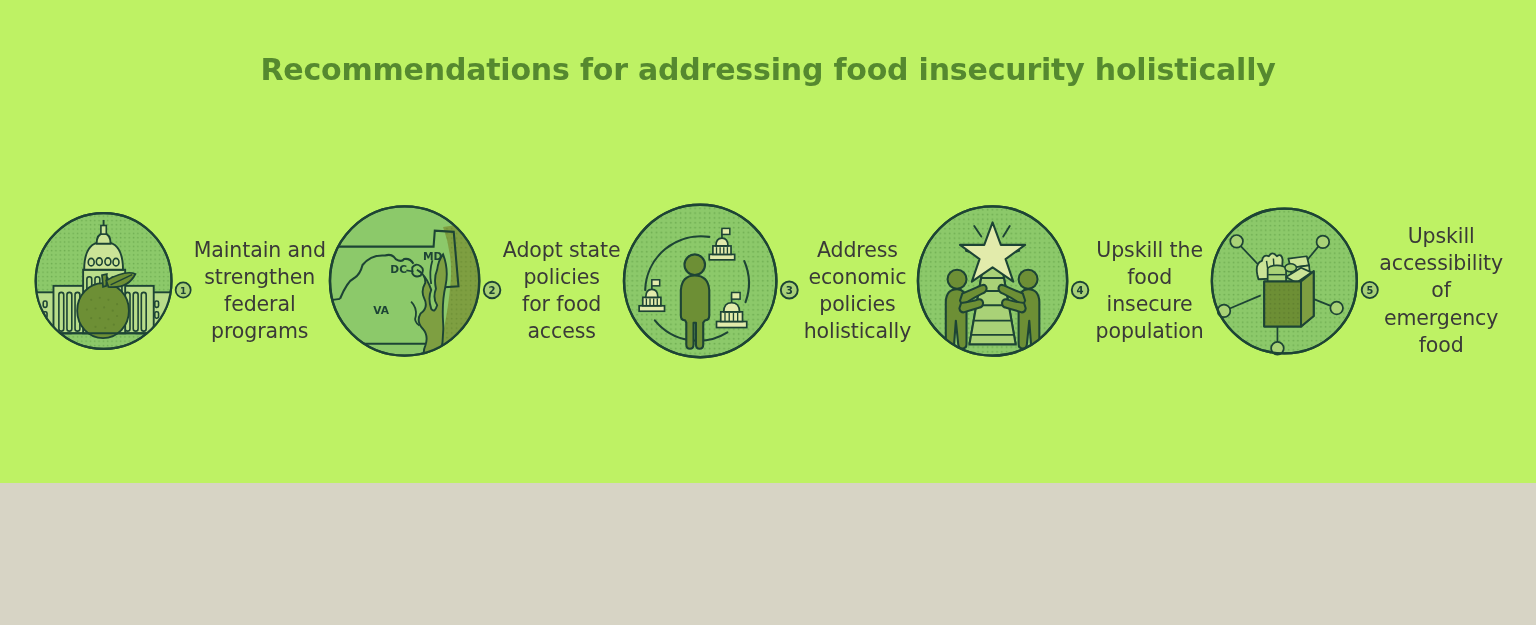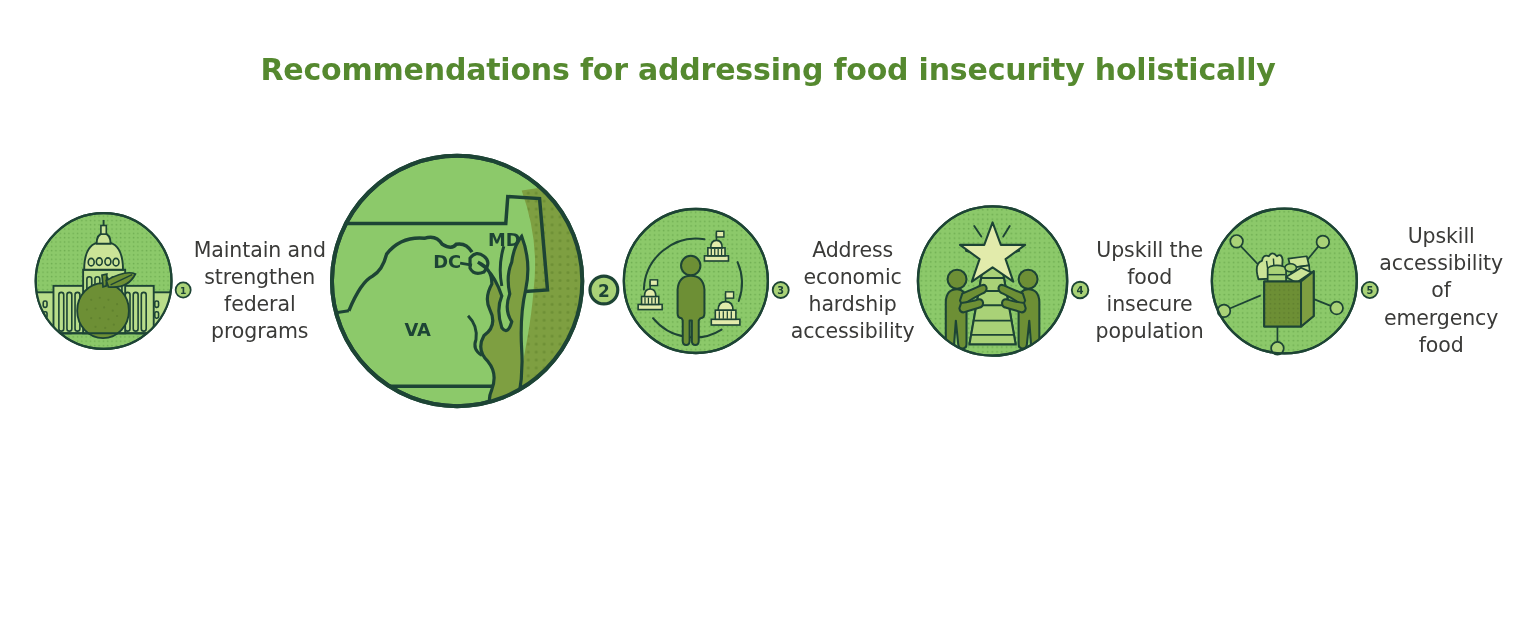--- a/index.html
+++ b/index.html
@@ -9,22 +9,22 @@
   body {
     width: 1536px;
     height: 625px;
     background: #d7d4c5;
     font-family: "Liberation Sans", sans-serif;
     overflow: hidden;
   }
   #infographic {
     position: relative;
     width: 1536px;
-    height: 625px;
-    background: #ffffff;
+    height: 483px;
+    background: #bef264;
   }
   .title {
     position: absolute;
     top: 52px;
     left: 0;
     width: 1536px;
     text-align: center;
     font-family: "DejaVu Sans", sans-serif;
     font-size: 30px;
     font-weight: bold;
@@ -200,20 +200,22 @@
           <text x="107" y="118" font-family="DejaVu Sans, sans-serif" font-size="18" font-weight="bold" fill="#1d4435">DC</text>
           <line x1="134" y1="113" x2="146" y2="115" stroke="#1d4435" stroke-width="2.8"></line>
           <text x="78" y="186" font-family="DejaVu Sans, sans-serif" font-size="18" font-weight="bold" fill="#1d4435">VA</text>
         </g>
         <circle cx="131" cy="131" r="126" fill="none" stroke="#1d4435" stroke-width="4"></circle>
       </svg>
       <svg class="badge" viewBox="0 0 34 34">
         <circle cx="17" cy="17" r="14" fill="#a9d277" stroke="#1d4435" stroke-width="3.2"></circle>
         <text x="17" y="24" text-anchor="middle" font-family="DejaVu Sans, sans-serif" font-size="17" font-weight="bold" fill="#1d4435">2</text>
       </svg>
+      <div class="caption">Adopt state policies
+for food access</div>
     </div>
 
     <div class="card">
       <svg class="circle-wrap" viewBox="0 0 262 262">
         <defs>
           <pattern id="dots3" width="8" height="8" patternUnits="userSpaceOnUse">
             <rect width="8" height="8" fill="#8cc96a"></rect>
             <circle cx="2.6" cy="2.6" r="1.5" fill="#6fae52"></circle>
           </pattern>
         </defs>
@@ -268,21 +270,21 @@
           <line x1="183" y1="167" x2="183" y2="152" stroke="#1d4435" stroke-width="2.8"></line>
           <rect x="183" y="150" width="14" height="11" fill="#e2ebab" stroke="#1d4435" stroke-width="2.5"></rect>
         </g>
         <circle cx="131" cy="131" r="126" fill="none" stroke="#1d4435" stroke-width="4"></circle>
       </svg>
       <svg class="badge" viewBox="0 0 34 34">
         <circle cx="17" cy="17" r="14" fill="#a9d277" stroke="#1d4435" stroke-width="3.2"></circle>
         <text x="17" y="24" text-anchor="middle" font-family="DejaVu Sans, sans-serif" font-size="17" font-weight="bold" fill="#1d4435">3</text>
       </svg>
       <div class="caption">Address economic
-hardship accessibility</div>
+policies holistically</div>
     </div>
 
     <div class="card">
       <svg class="circle-wrap" viewBox="0 0 262 262">
         <defs>
           <pattern id="dots4" width="8" height="8" patternUnits="userSpaceOnUse">
             <rect width="8" height="8" fill="#8cc96a"></rect>
             <circle cx="2.6" cy="2.6" r="1.5" fill="#6fae52"></circle>
           </pattern>
           <clipPath id="clip4">

